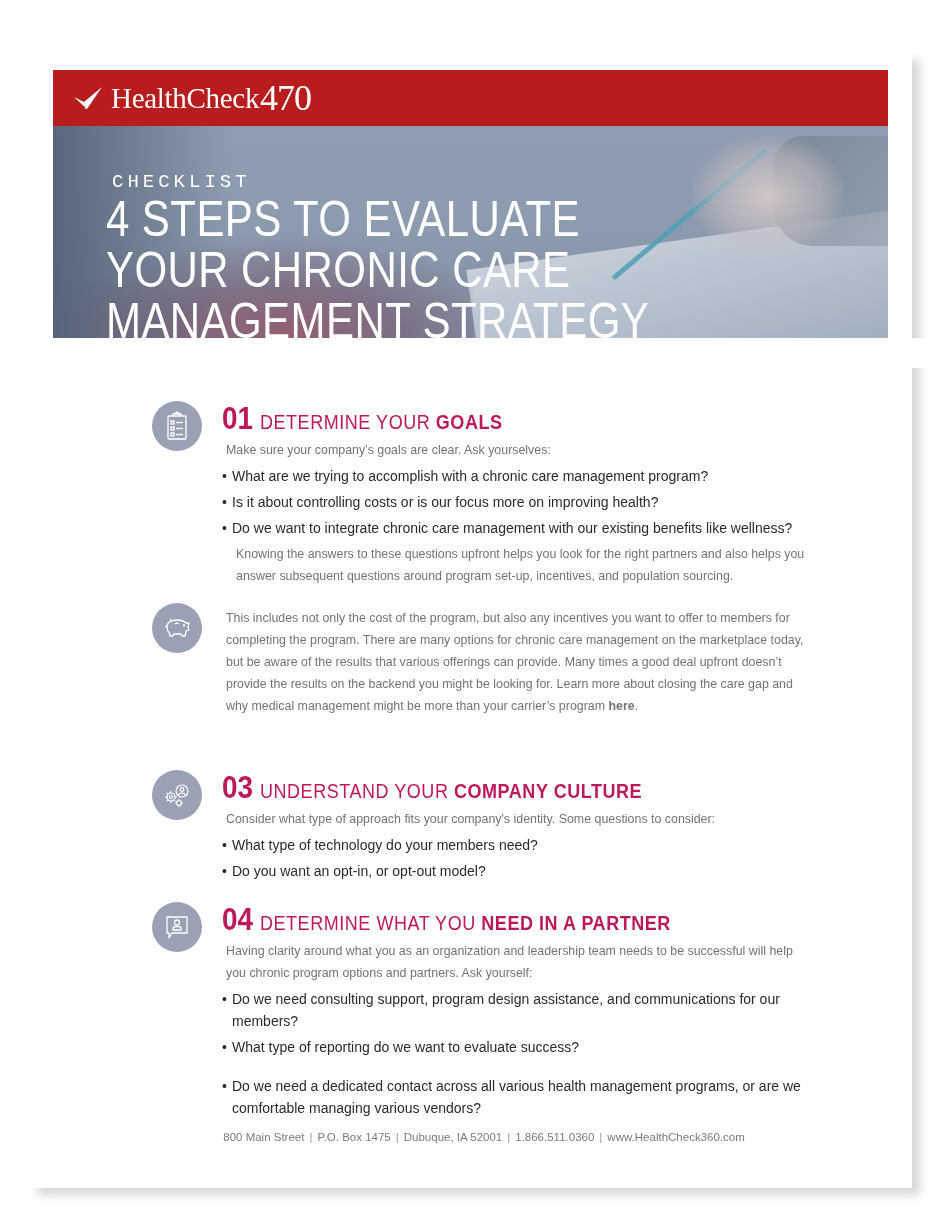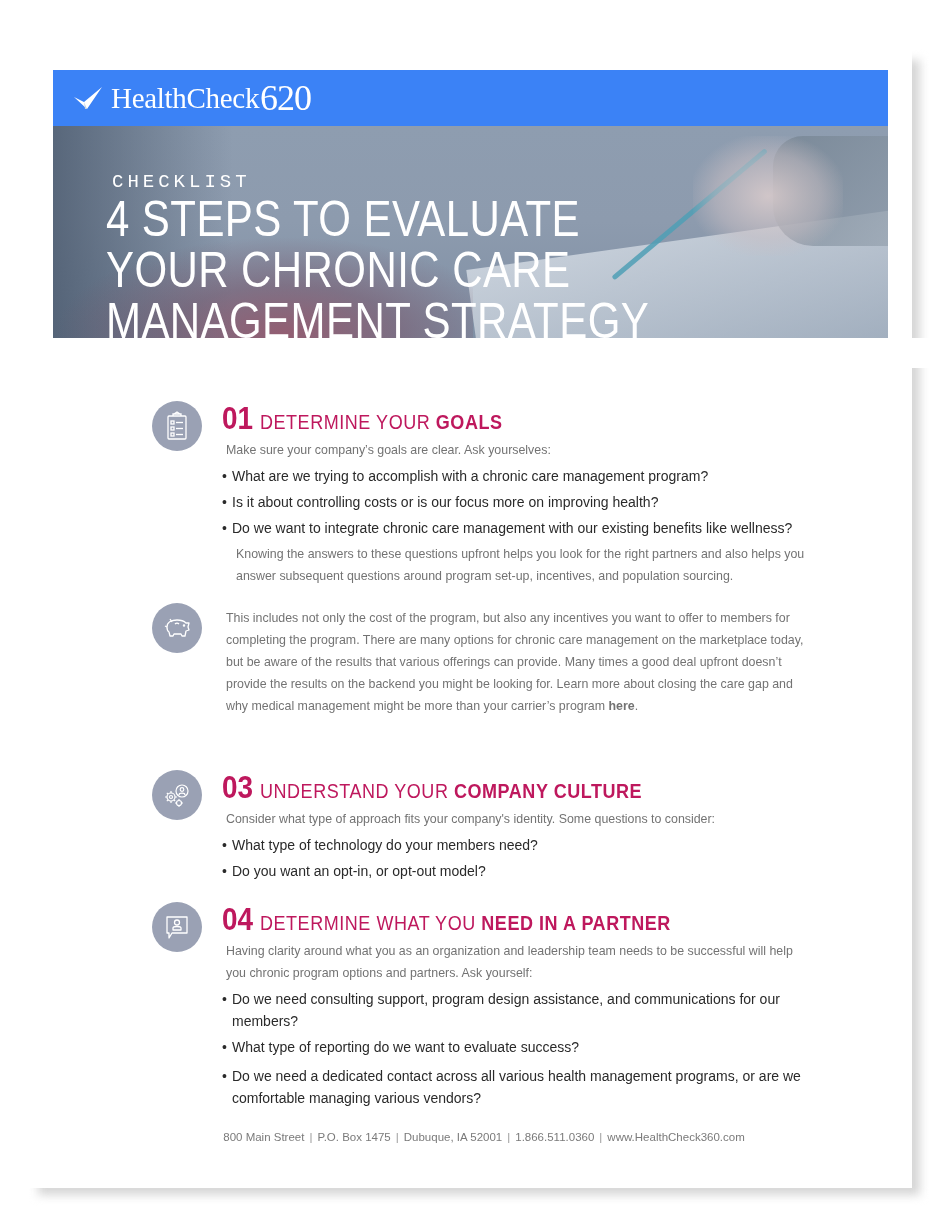--- a/index.html
+++ b/index.html
@@ -10,21 +10,21 @@
     .shadow {
       position: absolute; left: 38px; top: 60px; width: 882px; height: 1135px;
       background: #d6d6d6; filter: blur(5px);
     }
     .sheet {
       position: absolute; left: 18px; top: 48px; width: 894px; height: 1140px;
       background: #ffffff;
     }
     .header-bar {
       position: absolute; left: 53px; top: 70px; width: 835px; height: 56px;
-      background: #3b82f6;
+      background: #b91c1c;
       display: flex; align-items: center;
     }
     .logo { display: flex; align-items: center; margin-left: 20px; color: #fff; }
     .logo svg { width: 32px; height: 26px; }
     .logo-text {
       font-family: "Liberation Serif", serif; font-size: 29px; margin-left: 6px; letter-spacing: -0.3px;
     }
     .logo-num { font-family: "Liberation Serif", serif; font-size: 36px; margin-left: 1px; letter-spacing: -1px; }
     .hero {
       position: absolute; left: 53px; top: 126px; width: 835px; height: 212px; overflow: hidden;
@@ -80,21 +80,21 @@
 <div class="shadow"></div>
 <div class="sheet"></div>
 
 <div class="header-bar">
   <div class="logo">
     <svg viewBox="0 0 32 26">
       <path d="M1 12 L11 17 L29 2 L14 24 Z" fill="#ffffff"></path>
       <path d="M11 17 L14 24 L12 24 Z" fill="#c9d3e0"></path>
     </svg>
     <span class="logo-text">HealthCheck</span>
-    <span class="logo-num">620</span>
+    <span class="logo-num">470</span>
   </div>
 </div>
 
 <div class="hero">
   <div class="blob2"></div>
   <div class="paper"></div>
   <div class="pen"></div>
   <div class="sleeve"></div>
   <div class="hand"></div>
   <div class="blob1"></div>
@@ -181,19 +181,19 @@
     </svg>
   </div>
   <div class="step-body">
     <div class="step-head">
       <span class="step-num">04</span>
       <span class="step-title"><span>DETERMINE WHAT YOU</span> <b>NEED IN A PARTNER</b></span>
     </div>
     <p class="para">Having clarity around what you as an organization and leadership team needs to be successful will help you chronic program options and partners. Ask yourself:</p>
     <p class="bullet">Do we need consulting support, program design assistance, and communications for our members?</p>
     <p class="bullet">What type of reporting do we want to evaluate success?</p>
-    <p class="bullet" style="margin-top:7px;">Do we need a dedicated contact across all various health management programs, or are we comfortable managing various vendors?</p>
+    <p class="bullet" style="margin-top:17px;">Do we need a dedicated contact across all various health management programs, or are we comfortable managing various vendors?</p>
   </div>
 </div>
 
 <div class="footer">
   <span>800 Main Street</span><span class="sep">|</span><span>P.O. Box 1475</span><span class="sep">|</span><span>Dubuque, IA 52001</span><span class="sep">|</span><span>1.866.511.0360</span><span class="sep">|</span><span>www.HealthCheck360.com</span>
 </div>
 
 </body></html>

